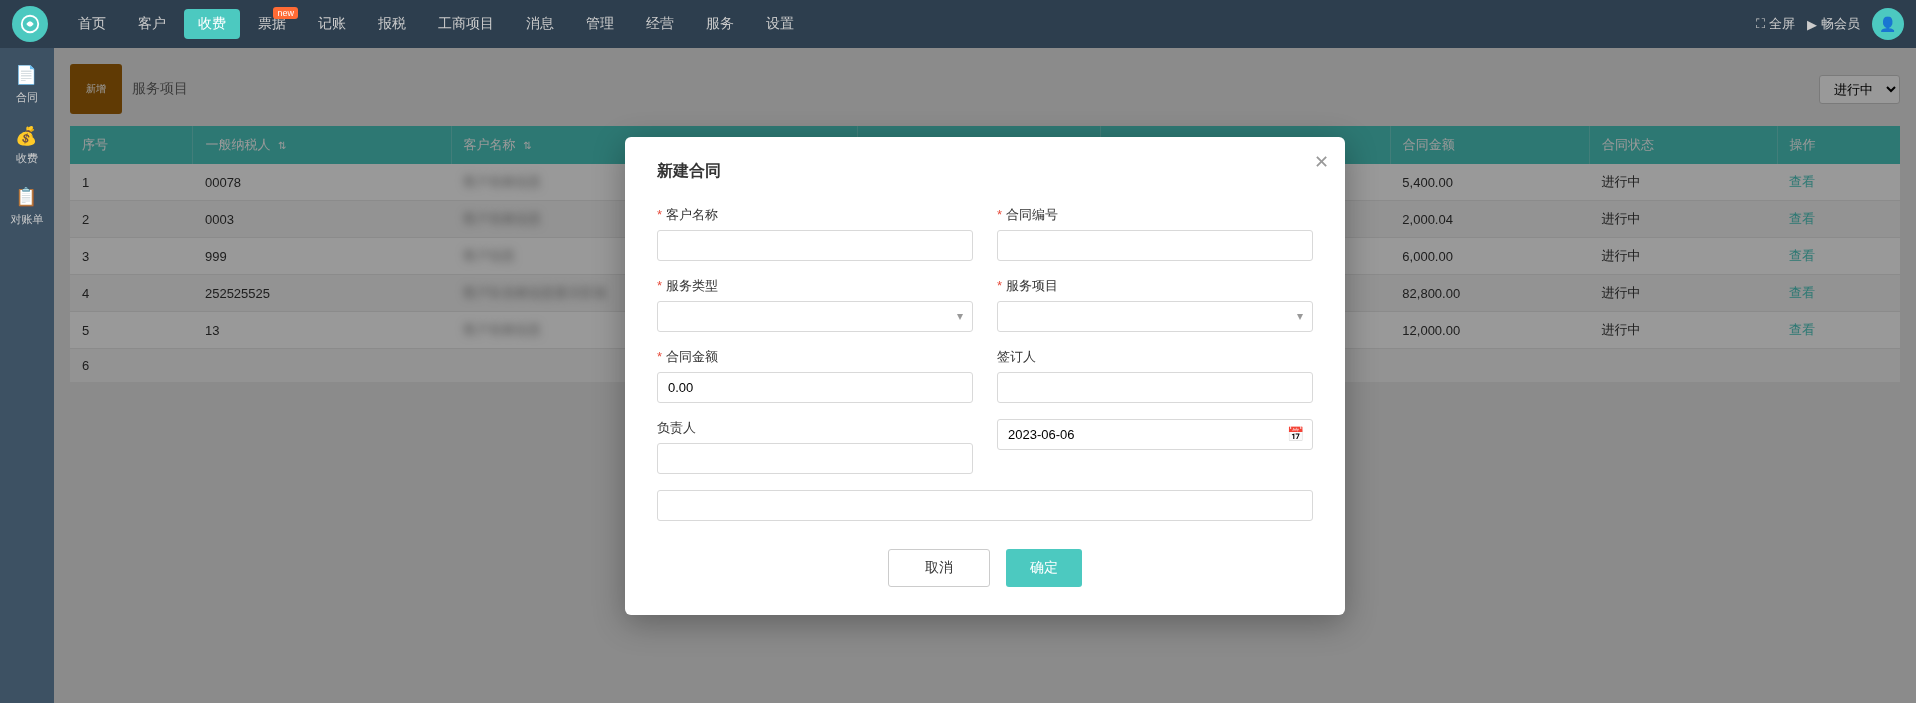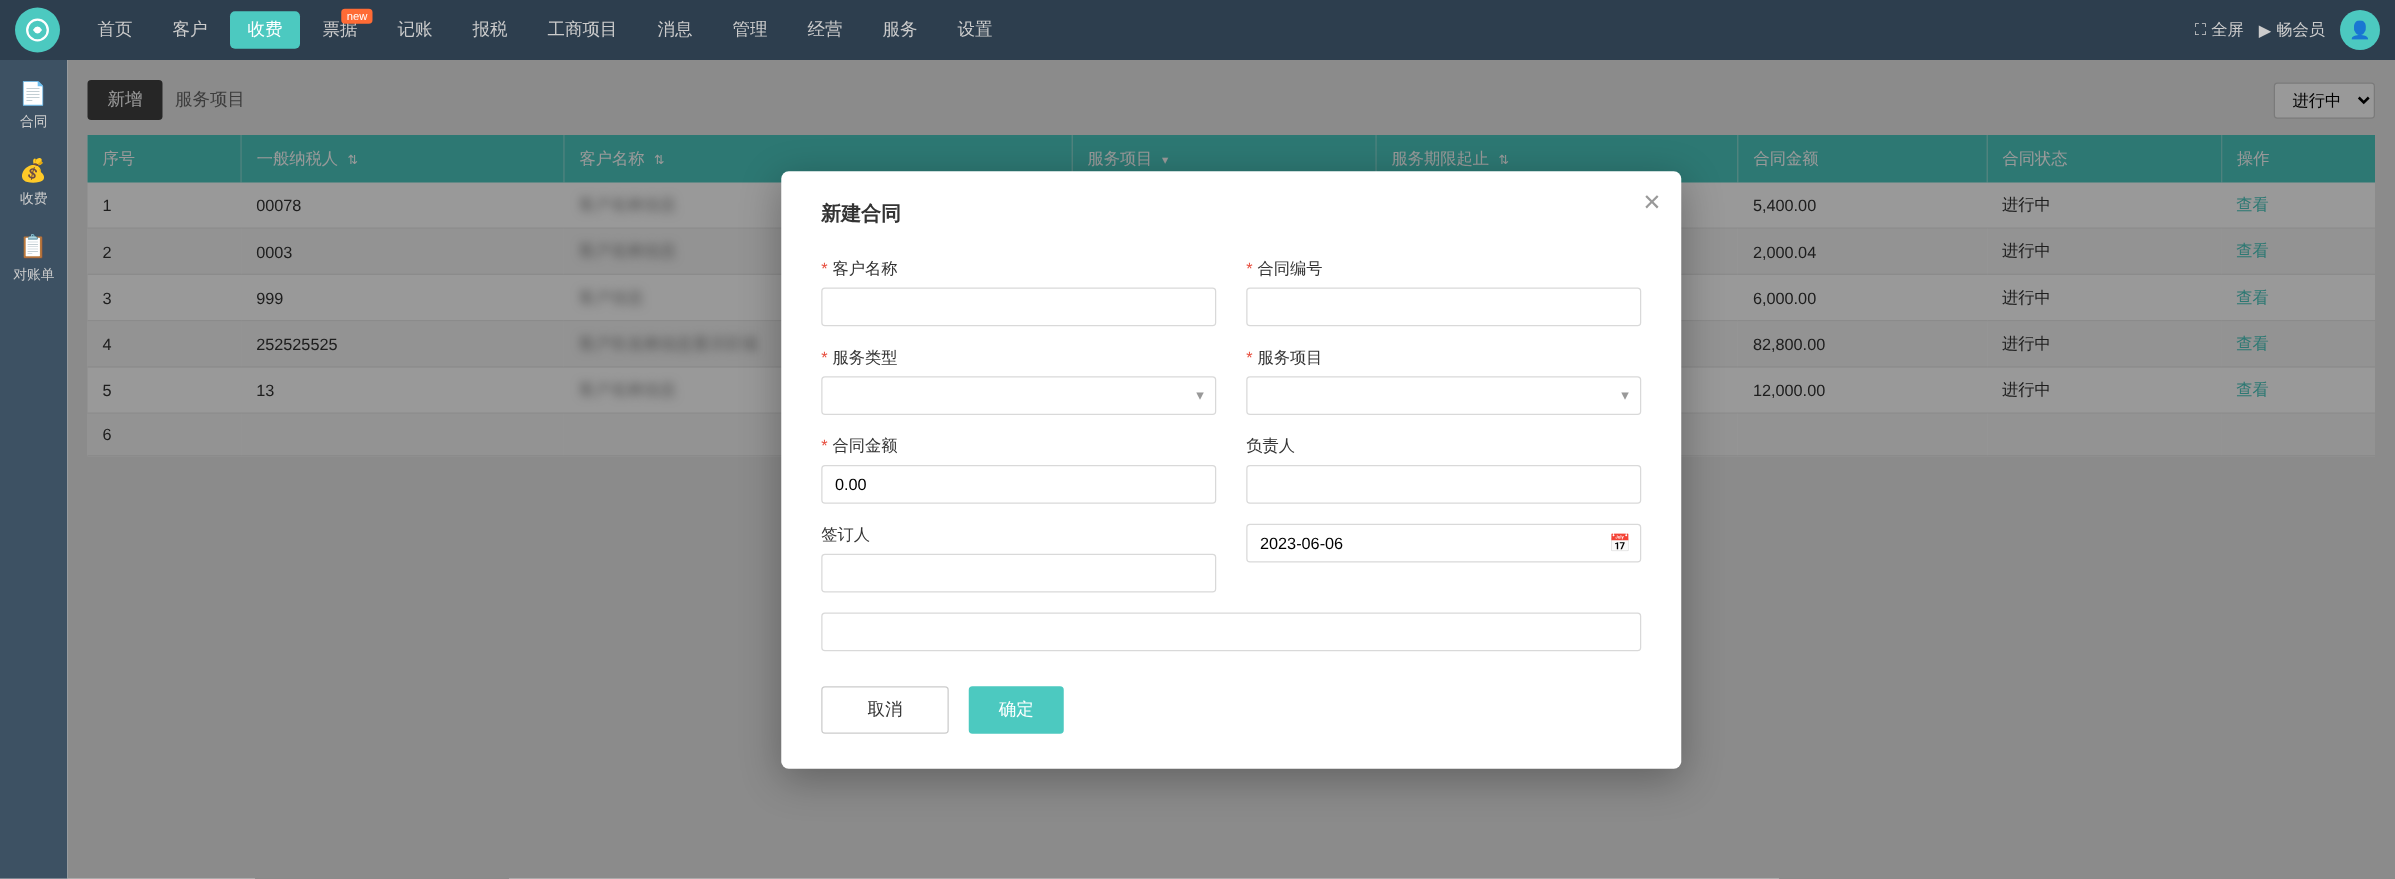--- a/index.html
+++ b/index.html
@@ -81,23 +81,23 @@
       padding: 16px;
       position: relative;
     }
 
     
     .toolbar {
       display: flex; align-items: center; gap: 10px;
       margin-bottom: 12px;
     }
     .btn-new {
-      background: #404040; color: #fff;
-      border: none; padding: 7px 16px;
-      font-size: 14px; cursor: pointer;
+      background: #a16207; color: #fff;
+      border: none; padding: 18px 16px;
+      font-size: 10px; cursor: pointer;
       border-radius: 3px;
     }
     .service-label {
       font-size: 14px; color: #666;
     }
     .toolbar-right { margin-left: auto; display: flex; align-items: center; gap: 8px; }
     .status-select {
       padding: 5px 10px; border: 1px solid #ccc;
       background: #fff; font-size: 13px;
       border-radius: 3px; cursor: pointer;
@@ -194,21 +194,21 @@
       width: 100%; padding: 7px 32px 7px 10px;
       border: 1px solid #d9d9d9; border-radius: 3px;
       font-size: 13px; outline: none;
     }
     .calendar-icon {
       position: absolute; right: 8px; top: 50%;
       transform: translateY(-50%);
       font-size: 14px; color: #999; cursor: pointer;
     }
     .modal-footer {
-      display: flex; gap: 16px;
+      display: flex; justify-content: center; gap: 16px;
       margin-top: 28px;
     }
     .btn-cancel {
       padding: 9px 36px;
       border: 1px solid #ccc; background: #fff;
       font-size: 14px; color: #333;
       border-radius: 3px; cursor: pointer;
     }
     .btn-confirm {
       padding: 9px 24px;
@@ -422,28 +422,28 @@
 
           <div class="form-field">
             <label class="form-label">
               <span class="required">*</span>
               <span>合同金额</span>
             </label>
             <input type="text" class="form-input" value="0.00" style="">
           </div>
           <div class="form-field">
             <label class="form-label">
+              <span>签订人</span>
+            </label>
+            <input type="text" class="form-input" style="">
+          </div>
+
+          <div class="form-field">
+            <label class="form-label">
               <span>负责人</span>
-            </label>
-            <input type="text" class="form-input" style="">
-          </div>
-
-          <div class="form-field">
-            <label class="form-label">
-              <span>签订人</span>
             </label>
             <input type="text" class="form-input" style="">
           </div>
           <div class="form-field">
             <div class="date-input-wrapper">
               <input type="text" class="date-input" value="2023-06-06" style="">
               <span class="calendar-icon">📅</span>
             </div>
           </div>
 

